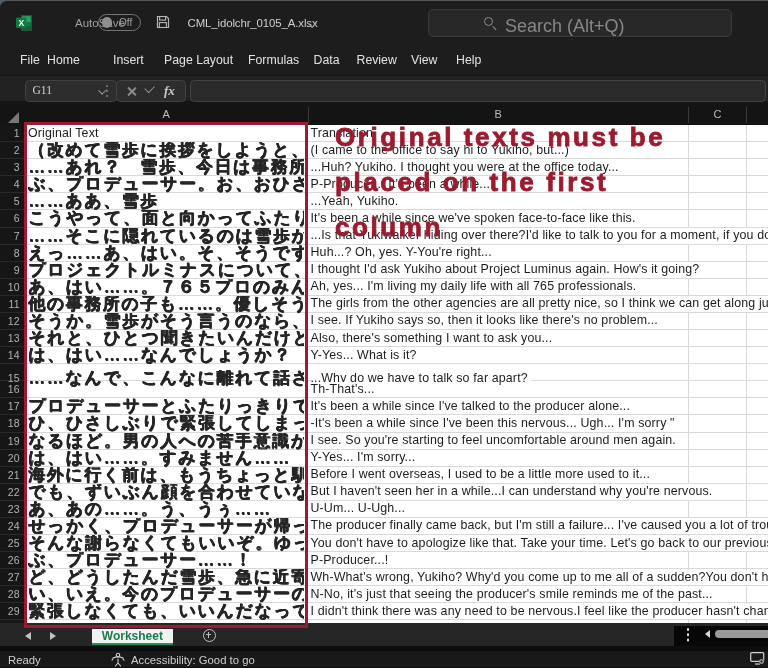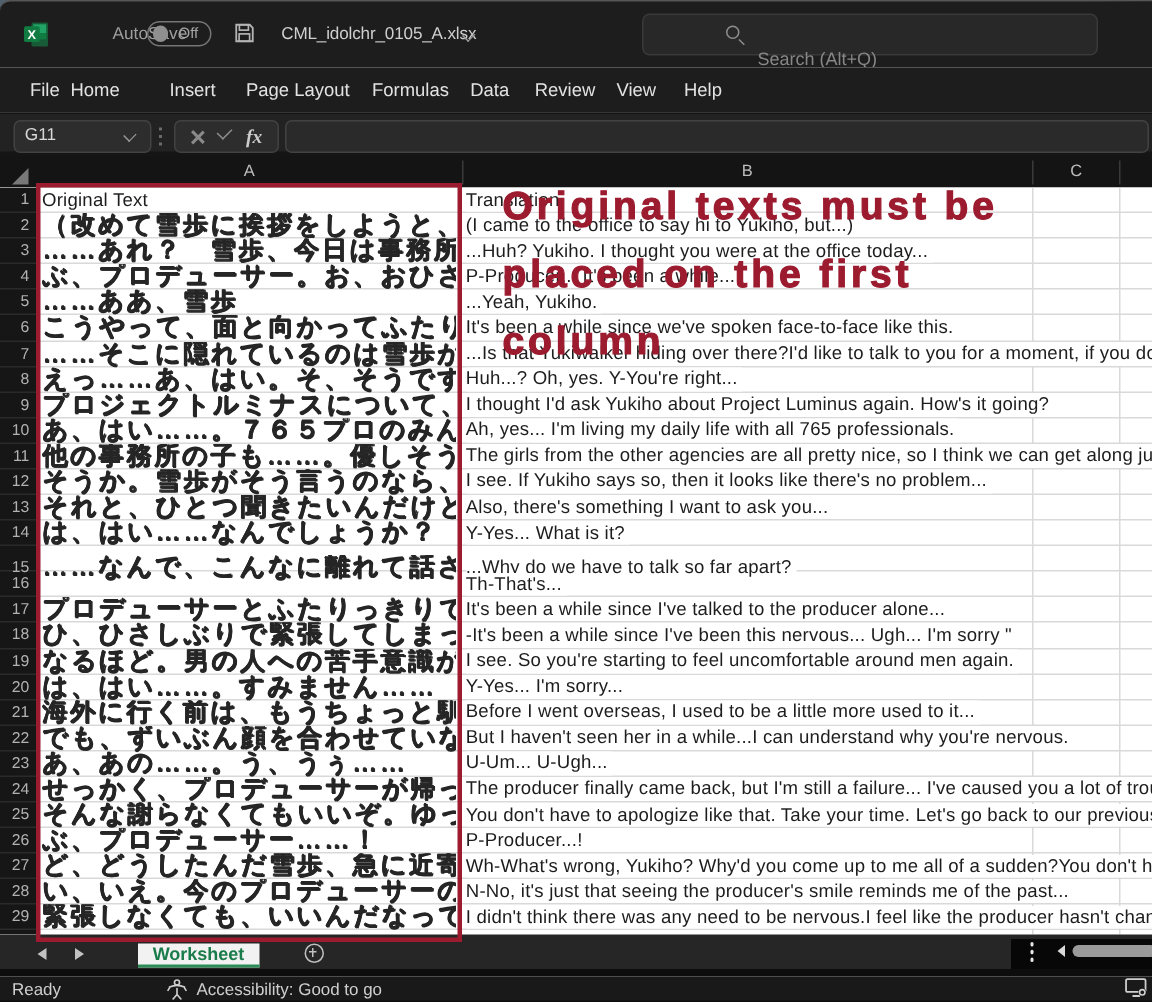--- a/index.html
+++ b/index.html
@@ -18,32 +18,32 @@
 #savebtn { position:absolute; left:156px; top:14px; }
 #fname { position:absolute; left:187.5px; top:16px; font-size:11.4px; color:#cfcfcf; letter-spacing:-0.1px; }
 #fchev { position:absolute; left:309px; top:19px; width:7px; height:7px; border-left:1.4px solid #9a9a9a;
   border-bottom:1.4px solid #9a9a9a; transform:rotate(-45deg) scale(1,.82); }
 #search { position:absolute; left:428px; top:8px; width:304px; height:28px; background:#282828;
   border:1px solid #393939; border-radius:5px; }
 #sicon { position:absolute; left:55px; top:6.5px; width:9px; height:9px; border:1.4px solid #8e8e8e;
   border-radius:50%; }
 #sicon:after { content:""; position:absolute; left:8px; top:8.5px; width:5px; height:1.4px;
   background:#8e8e8e; transform:rotate(45deg); transform-origin:0 0; }
-#stxt { position:absolute; left:76px; top:22px; font-size:12px; color:#878787; }
+#stxt { position:absolute; left:76px; top:6px; font-size:18px; color:#878787; }
 
 
 #menu { position:absolute; left:0; top:45px; width:768px; height:30px; background:#1d1d1d; }
 #menu span { position:absolute; top:8px; font-size:12.3px; color:#e2e2e2; }
 
 
 #fbar { position:absolute; left:0; top:75px; width:768px; height:29px; background:#222222;
   border-top:1px solid #141414; border-bottom:3px solid #151515; }
 .fbox { position:absolute; top:3.5px; height:22px; background:#2d2d2d; border:1px solid #424242;
   border-radius:4.5px; }
-#nbox { left:9px; width:92px; }
+#nbox { left:25px; width:92px;font-family:Liberation Serif, serif; }
 #g11 { position:absolute; left:6.5px; top:3.5px; font-size:11.5px; color:#d8d8d8; }
 #nchev { position:absolute; left:73px; top:6.5px; width:6.5px; height:6.5px; border-left:1.3px solid #9a9a9a;
   border-bottom:1.3px solid #9a9a9a; transform:rotate(-45deg) scale(1,.8); }
 #dots3 { position:absolute; left:106px; top:9px; width:2px; height:2px; background:#6a6a6a;
   box-shadow:0 5px #6a6a6a, 0 10px #6a6a6a; }
 #fxbox { left:116px; width:70px; }
 #icx { position:absolute; left:10px; top:6px; width:10px; height:10px; }
 #icx:before, #icx:after { content:""; position:absolute; left:4.4px; top:-0.5px; width:1.5px; height:11px; background:#8a8a8a; }
 #icx:before { transform:rotate(45deg); } #icx:after { transform:rotate(-45deg); }
 #icck { position:absolute; left:28px; top:4.5px; width:9px; height:5.5px; border-left:1.6px solid #8f8f8f;

